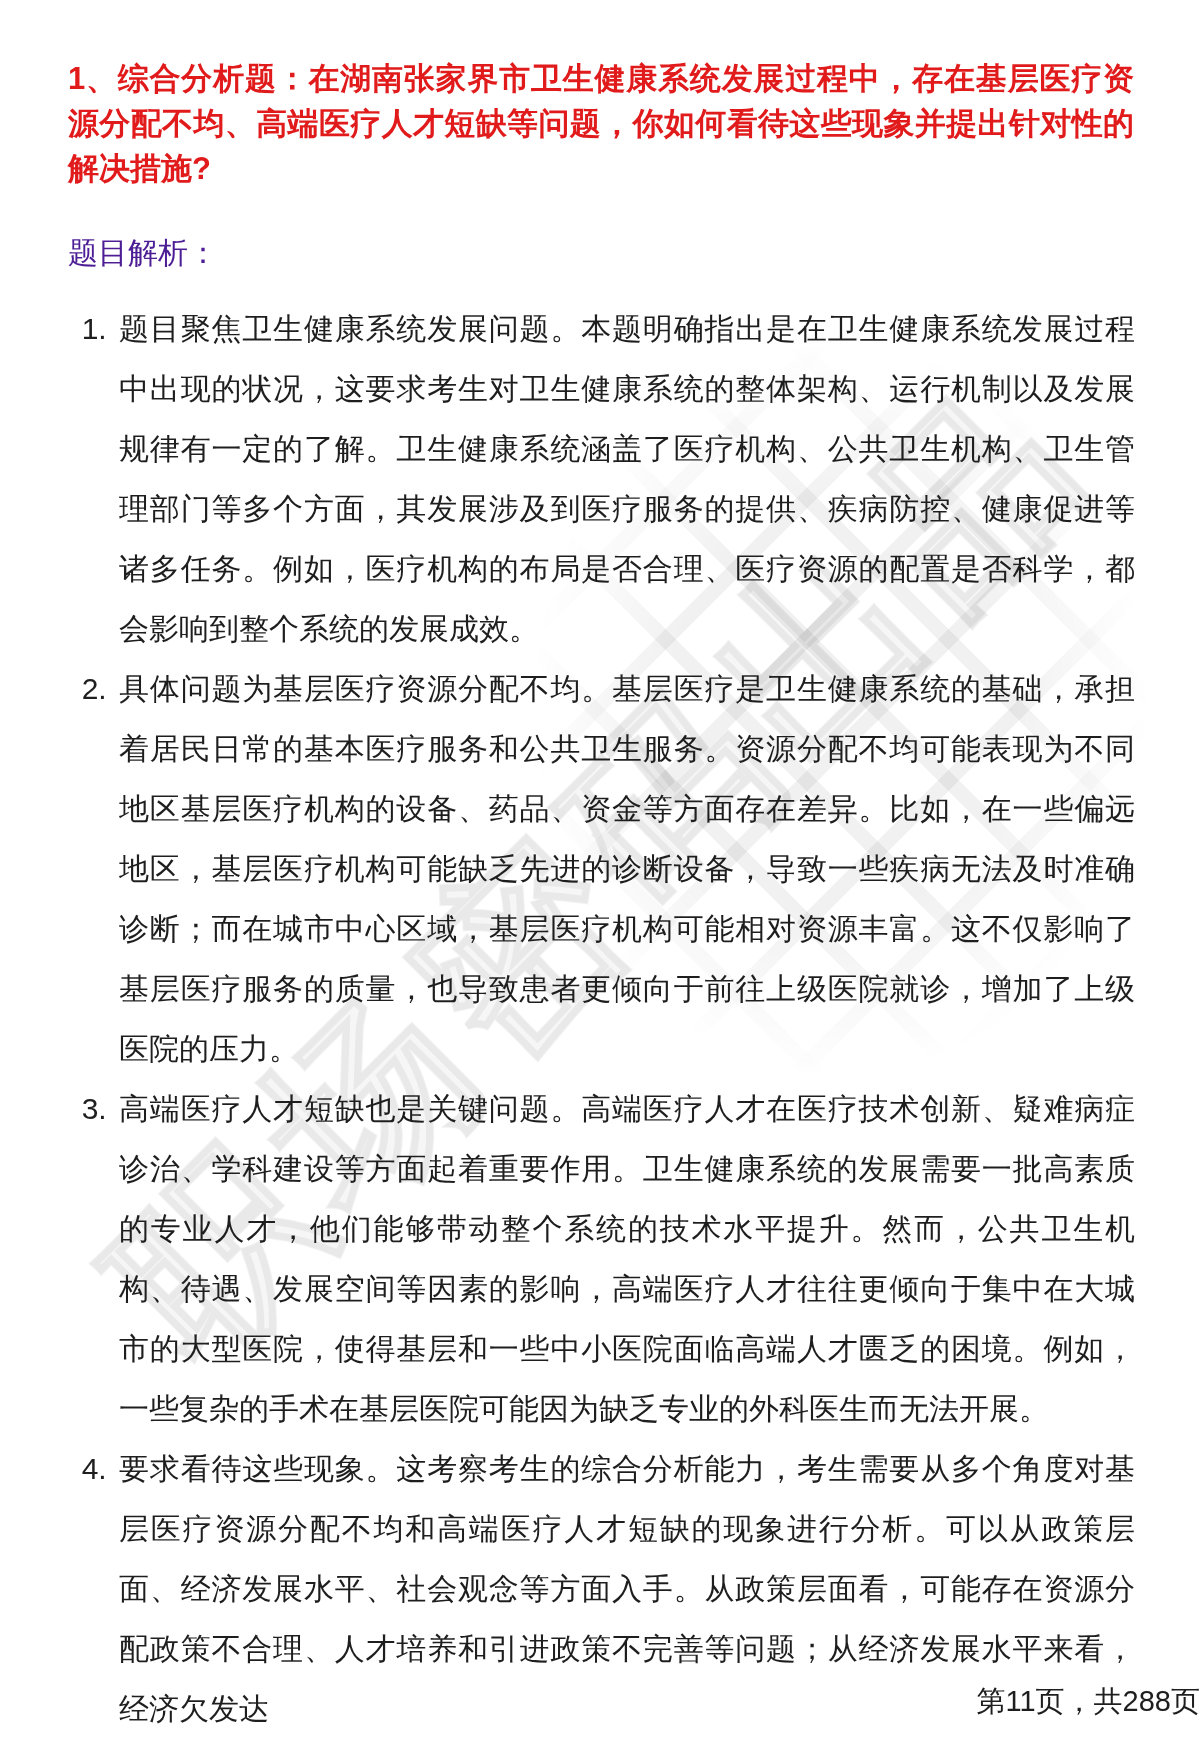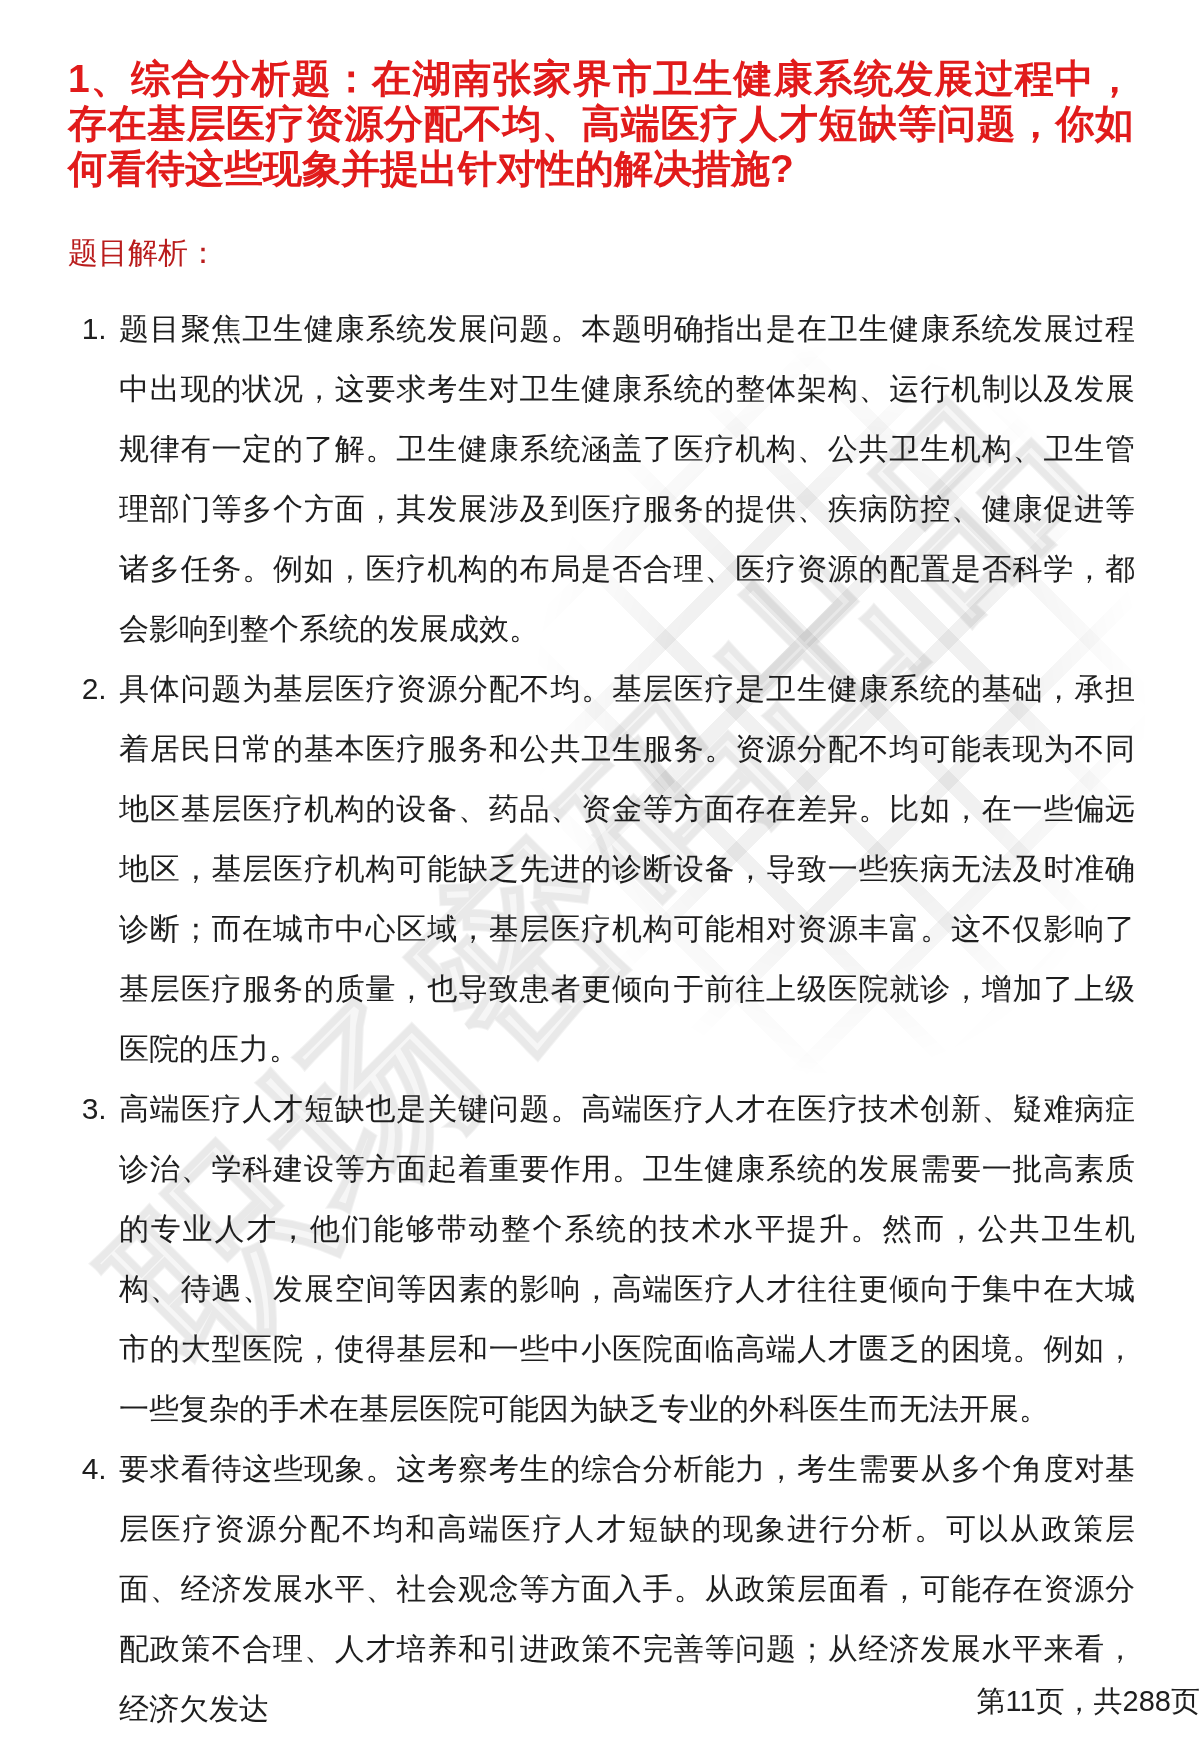--- a/index.html
+++ b/index.html
@@ -45,38 +45,38 @@
     pointer-events: none;
     user-select: none;
   }
   
   .content {
     position: relative;
     padding: 56px 66px 0 68px;
   }
   .question-title {
     margin: 0;
-    font-size: 39px;
+    font-size: 31px;
     line-height: 45px;
     font-weight: 700;
     color: #e11b1b;
     text-align: justify;
   }
   .exam-point {
     margin: 30px 0 0 0;
     font-size: 31px;
     line-height: 45px;
     font-weight: 700;
     color: #e11b1b;
   }
   .analysis-label {
     margin: 44px 0 0 0;
     font-size: 30px;
     line-height: 36px;
-    color: #b91c1c;
+    color: #4c1d95;
   }
   .analysis-list {
     margin: 28px 0 0 0;
     padding: 0 0 0 47px;
     width: 1020px;
     list-style: decimal outside;
   }
   .analysis-list li {
     font-size: 30px;
     line-height: 60px;

